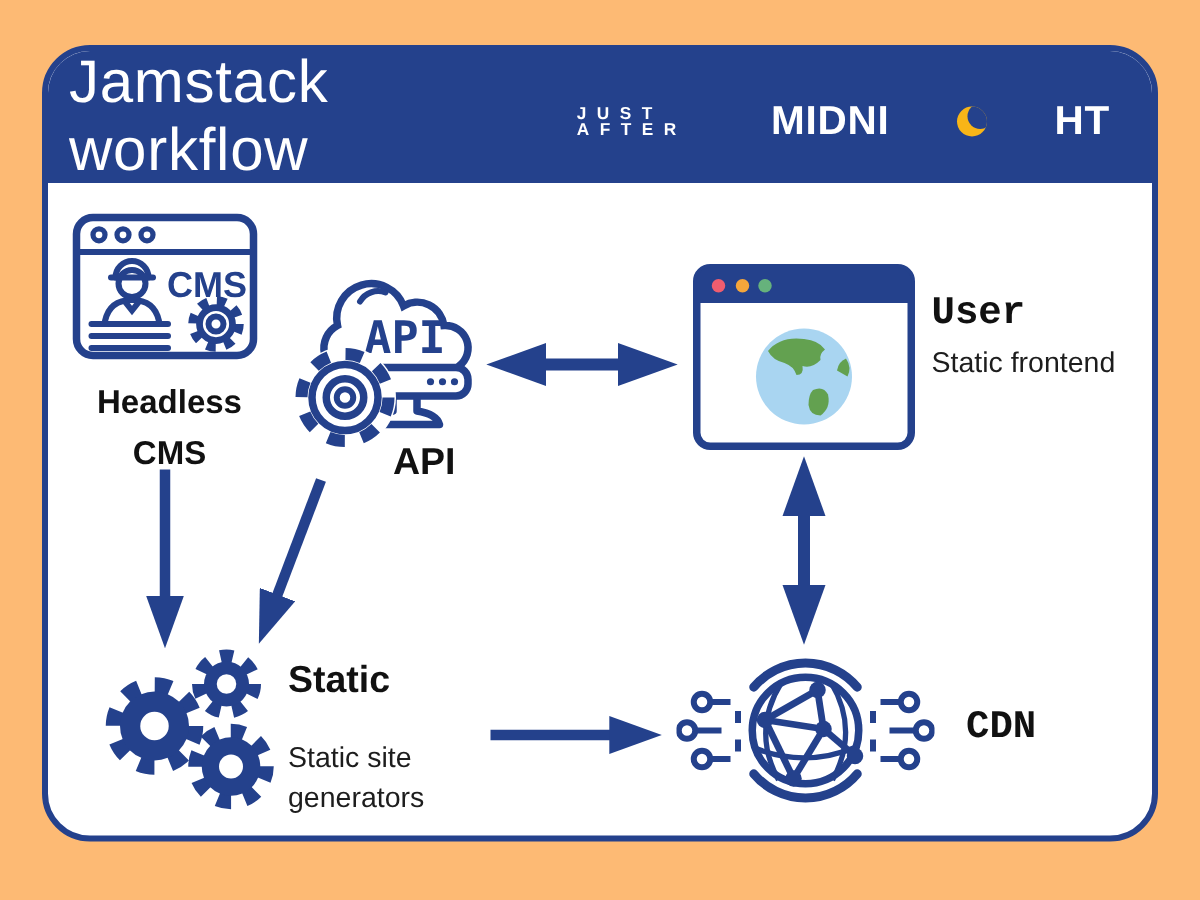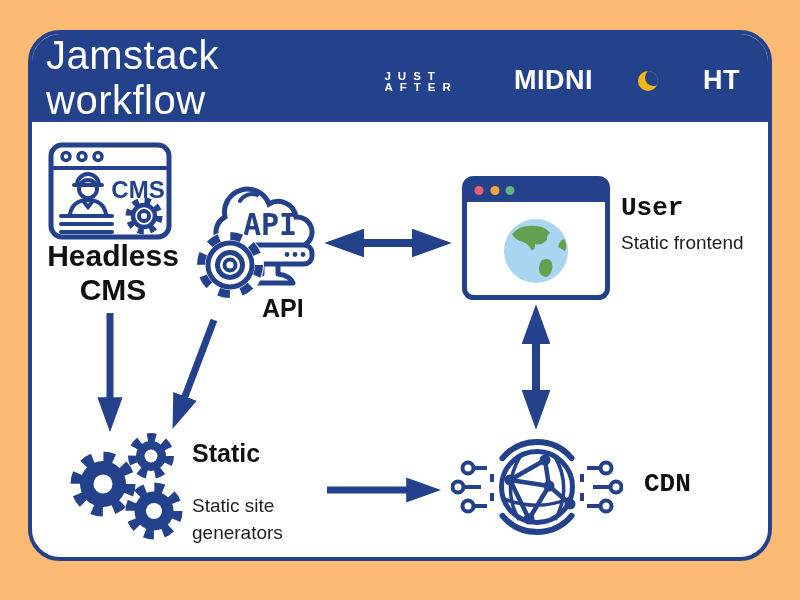--- a/index.html
+++ b/index.html
@@ -16,22 +16,22 @@
   .logo-bottom{color:#fff;font-size:27px;font-weight:bold;letter-spacing:0.5px;margin-top:4px;
         display:flex;align-items:center;gap:44px;}
   .moon{display:inline-block;width:20px;height:20px;border-radius:50%;
         background:#F8B517;position:relative;margin:0 1px;top:1px;overflow:hidden;}
   .moon::after{content:'';position:absolute;left:7px;top:-2px;width:17px;height:17px;
         border-radius:50%;background:#24418C;}
   .abs{position:absolute;}
   .node-title{font-size:25px;font-weight:bold;color:#111;line-height:1.2;}
   .node-title.lg{font-size:26px;font-family:Liberation Mono, monospace;}
   .node-sub{font-size:19px;color:#1d1d1d;line-height:27px;}
-  .cms-label{left:40px;top:239px;width:146px;text-align:center;
-        font-size:30px;font-weight:bold;color:#111;line-height:34px;}
+  .cms-label{left:40px;top:251px;width:146px;text-align:center;
+        font-size:22px;font-weight:bold;color:#111;line-height:34px;}
   .sB{stroke:#24418C;fill:none;}
   .fB{fill:#24418C;}
   svg text{font-family:"Liberation Sans",sans-serif;}
   svg .mono{font-family:"DejaVu Sans Mono",monospace;}
 </style>
 </head>
 <body>
 
 <div class="page">
 

